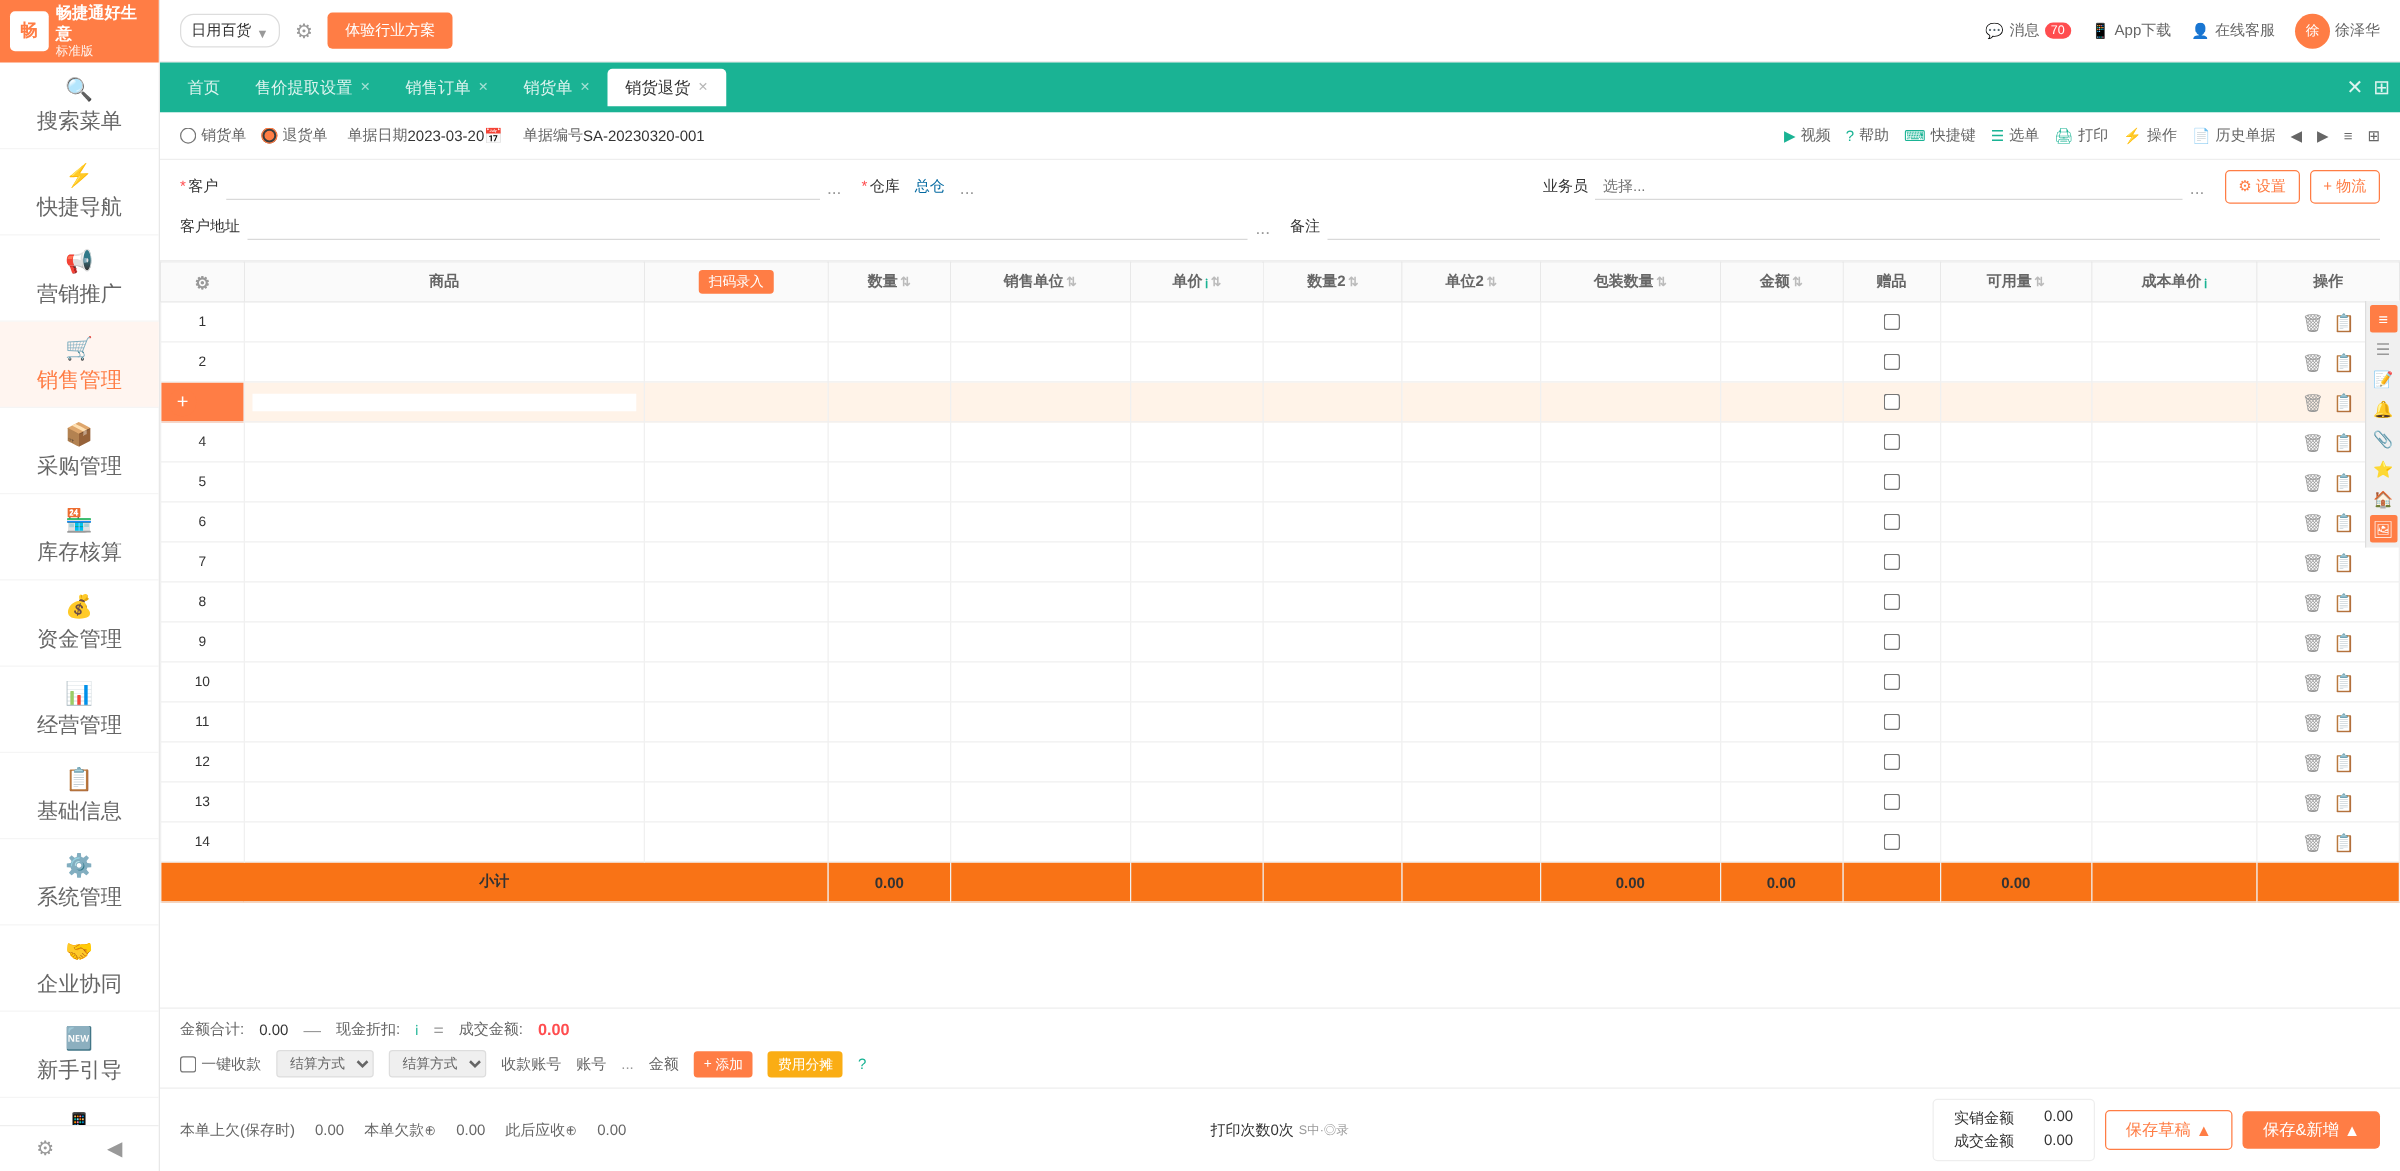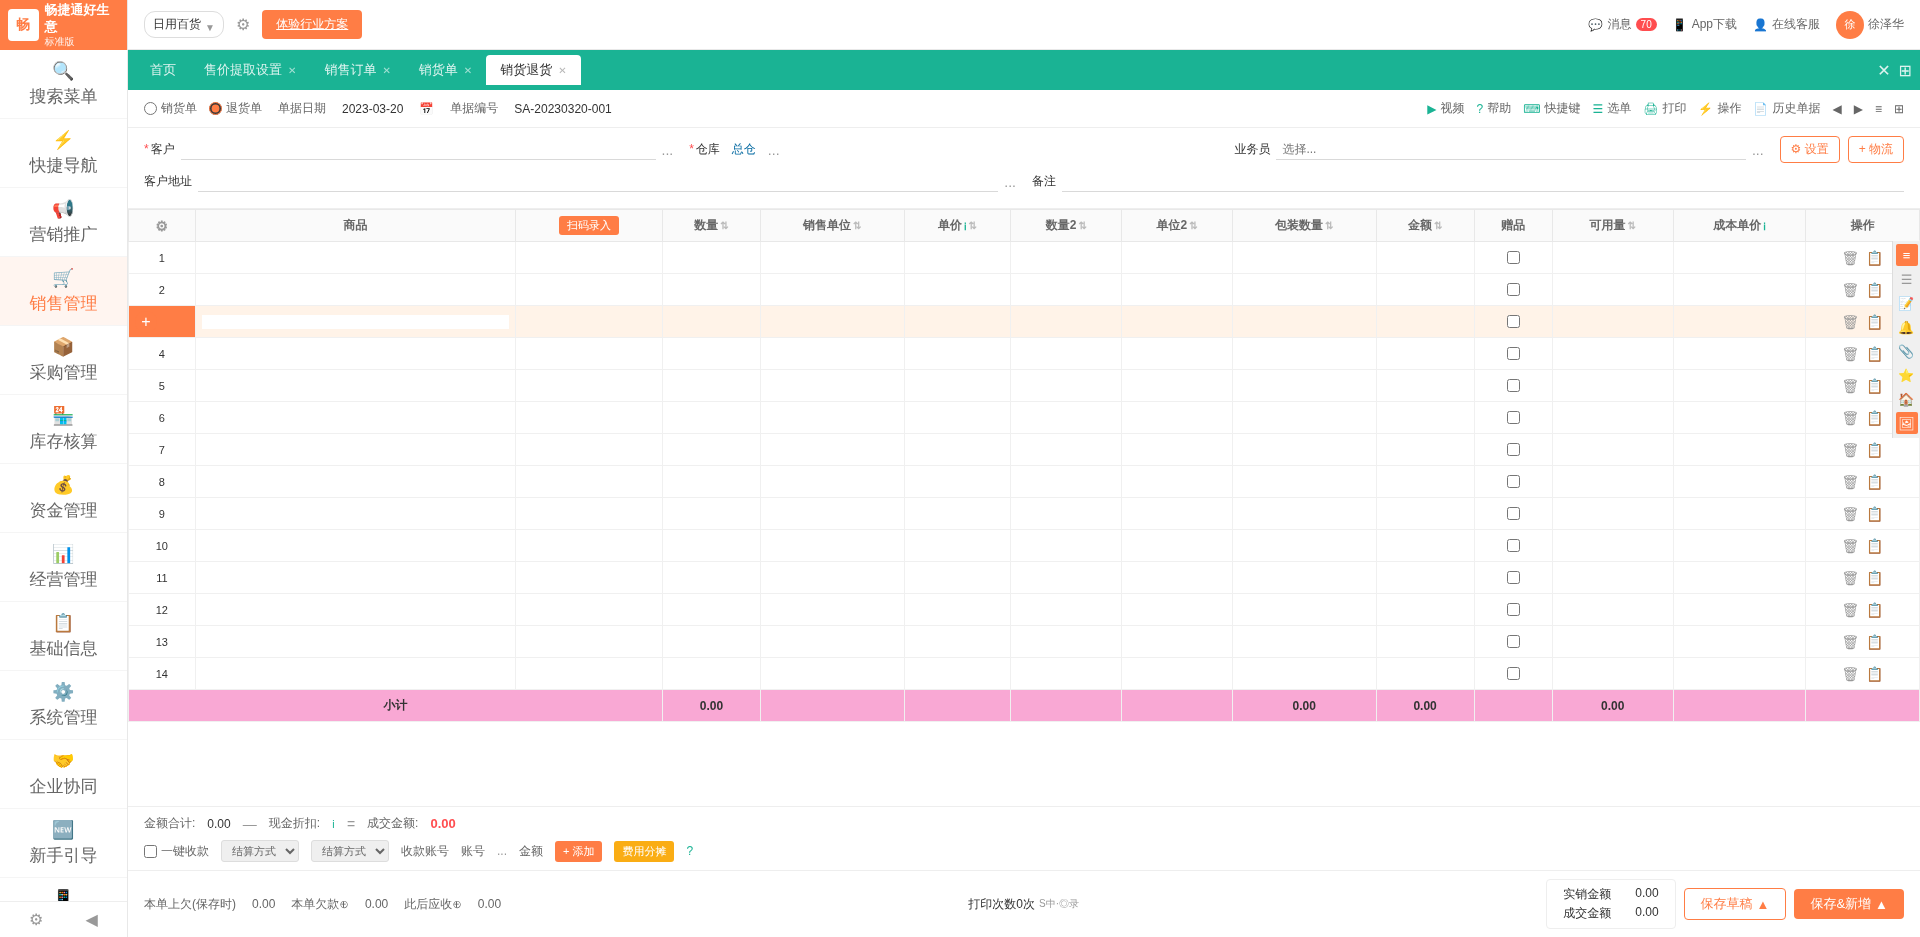--- a/index.html
+++ b/index.html
@@ -23,21 +23,21 @@
 
     
     .main { flex: 1; display: flex; flex-direction: column; overflow: hidden; }
 
     
     .topbar { background: #fff; height: 50px; display: flex; align-items: center; justify-content: space-between; padding: 0 16px; border-bottom: 1px solid #e8e8e8; flex-shrink: 0; }
     .topbar-left { display: flex; align-items: center; gap: 12px; }
     .topbar-select { display: flex; align-items: flex-end; gap: 4px; border: 1px solid #ddd; border-radius: 11px; padding: 4px 8px; cursor: pointer; font-size: 12px; color: #333; }
     .topbar-select-arrow { color: #999; font-size: 10px; }
     .topbar-gear { color: #999; font-size: 16px; cursor: pointer; }
-    .topbar-btn { background: #ff7d45; color: #fff; border: none; border-radius: 4px; padding: 6px 14px; cursor: pointer; font-size: 12px; text-decoration: underline; }
+    .topbar-btn { background: #ff7d45; color: #fff; border: none; border-radius: 4px; padding: 6px 14px; cursor: pointer; font-size: 12px; }
     .topbar-right { display: flex; align-items: center; gap: 16px; }
     .topbar-right-item { display: flex; align-items: center; gap: 4px; color: #666; cursor: pointer; font-size: 12px; }
     .topbar-right-item .badge { background: #ff4d4f; color: #fff; border-radius: 10px; padding: 1px 5px; font-size: 10px; }
     .topbar-avatar { width: 28px; height: 28px; background: #ff7d45; border-radius: 50%; display: flex; align-items: center; justify-content: center; color: #fff; font-size: 11px; }
 
     
     .tabbar { background: #1ab394; display: flex; align-items: center; height: 40px; padding: 0 8px; flex-shrink: 0; }
     .tab { display: flex; align-items: center; gap: 6px; padding: 6px 14px; color: rgba(255,255,255,0.85); cursor: pointer; font-size: 13px; border-radius: 4px 4px 0 0; position: relative; }
     .tab.active { background: #fff; color: #333; }
     .tab-close { font-size: 10px; color: inherit; opacity: 0.7; }
@@ -78,21 +78,21 @@
     .data-table tr.highlighted td { background: #fff3e8; }
     .data-table tr.highlighted td:first-child { background: #ff7d45; color: #fff; }
     .row-num { color: #999; font-size: 11px; }
     .scan-btn { background: #ff7d45; color: #fff; border: none; border-radius: 3px; padding: 2px 8px; cursor: pointer; font-size: 11px; }
     .action-btn { background: none; border: none; color: #999; cursor: pointer; font-size: 14px; padding: 2px; }
     .sort-icon { color: #bbb; font-size: 10px; }
     .checkbox-cell { display: flex; align-items: center; justify-content: center; }
     .add-row-btn { width: 22px; height: 22px; background: #ff7d45; border-radius: 50%; display: flex; align-items: center; justify-content: center; color: #fff; cursor: pointer; font-size: 16px; line-height: 1; }
     .gear-col { color: #999; font-size: 14px; cursor: pointer; }
     .th-sort { display: flex; align-items: center; justify-content: center; gap: 2px; }
-    .subtotal-row td { background: #f9a8d4; font-weight: bold; color: #333; }
+    .subtotal-row td { background: #f97316; font-weight: bold; color: #333; }
 
     
     .form-footer { padding: 8px 16px; border-top: 1px solid #eee; background: #fff; flex-shrink: 0; }
     .footer-row1 { display: flex; align-items: center; gap: 12px; margin-bottom: 8px; }
     .footer-row2 { display: flex; align-items: center; gap: 12px; }
     .footer-label { color: #666; font-size: 12px; }
     .footer-value { color: #333; font-size: 12px; }
     .footer-minus { color: #999; font-size: 14px; }
     .footer-equals { color: #999; font-size: 14px; }
     .footer-total { color: #ff4d4f; font-size: 13px; font-weight: bold; }
@@ -105,21 +105,21 @@
     
     .bottom-bar { background: #fff; border-top: 1px solid #eee; padding: 8px 16px; display: flex; align-items: center; justify-content: space-between; flex-shrink: 0; }
     .bottom-bar-left { display: flex; align-items: center; gap: 16px; font-size: 12px; color: #666; }
     .bottom-bar-center { display: flex; align-items: center; gap: 4px; }
     .bottom-bar-right { display: flex; align-items: center; gap: 8px; }
     .btn-save-draft { background: #fff; color: #ff7d45; border: 1px solid #ff7d45; border-radius: 4px; padding: 6px 16px; cursor: pointer; font-size: 13px; display: flex; align-items: center; gap: 4px; }
     .btn-save-new { background: #ff7d45; color: #fff; border: none; border-radius: 4px; padding: 6px 16px; cursor: pointer; font-size: 13px; display: flex; align-items: center; gap: 4px; }
 
     .info-text { color: #666; font-size: 12px; }
 
-    .date-field { display: flex; align-items: center; gap: 16px; font-size: 12px; color: #333; }
+    .date-field { display: flex; align-items: center; gap: 0; font-size: 12px; color: #333; }
     .date-icon { color: #1ab394; cursor: pointer; }
   </style>
 </head>
 <body>
 
 <div class="sidebar">
   <div class="sidebar-logo">
     <div class="sidebar-logo-icon">畅</div>
     <div class="sidebar-logo-text">
       <div class="brand">畅捷通好生意</div>

